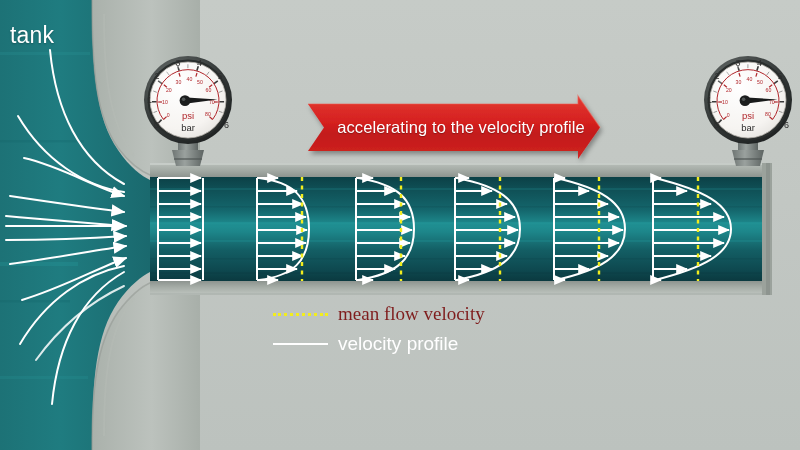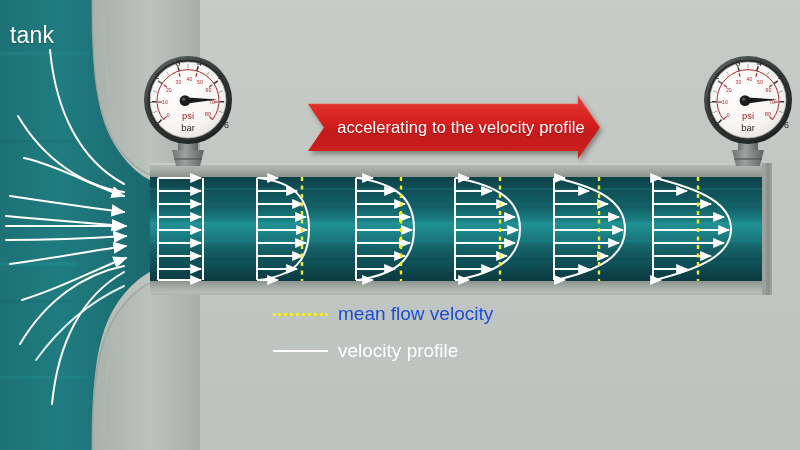--- a/index.html
+++ b/index.html
@@ -32,30 +32,30 @@
     color:#ffffff;font-size:16.5px;letter-spacing:.1px;
     padding-left:14px;box-sizing:border-box;
     text-shadow:0 1px 1px rgba(0,0,0,.28);
     pointer-events:none;
     text-align:center;
   }
 
   
   #legend{left:273px;top:300px;z-index:45;}
   .legend-row{display:flex;align-items:center;height:28px;}
-  .legend-row + .legend-row{margin-top:9px;}
+  .legend-row + .legend-row{margin-top:2px;}
   .legend-key{width:55px;height:0;margin-right:10px;flex:0 0 auto;}
   .key-dashed{
     border-top:3px dotted #f2ed1f;
   }
   .key-solid{
     border-top:2.5px solid #ffffff;
   }
   .legend-txt{font-size:19px;line-height:22px;white-space:nowrap;}
-  .txt-yellow{color:#1d4ed8;}
+  .txt-yellow{color:#7f1d1d;font-family:Liberation Serif, serif;}
   .txt-white{color:#ffffff;}
 
   
   .gauge{z-index:50;}
   .gauge-face-txt{font-family:"Liberation Sans",sans-serif;}
 </style>
 </head>
 <body>
 
 <div id="stage">

